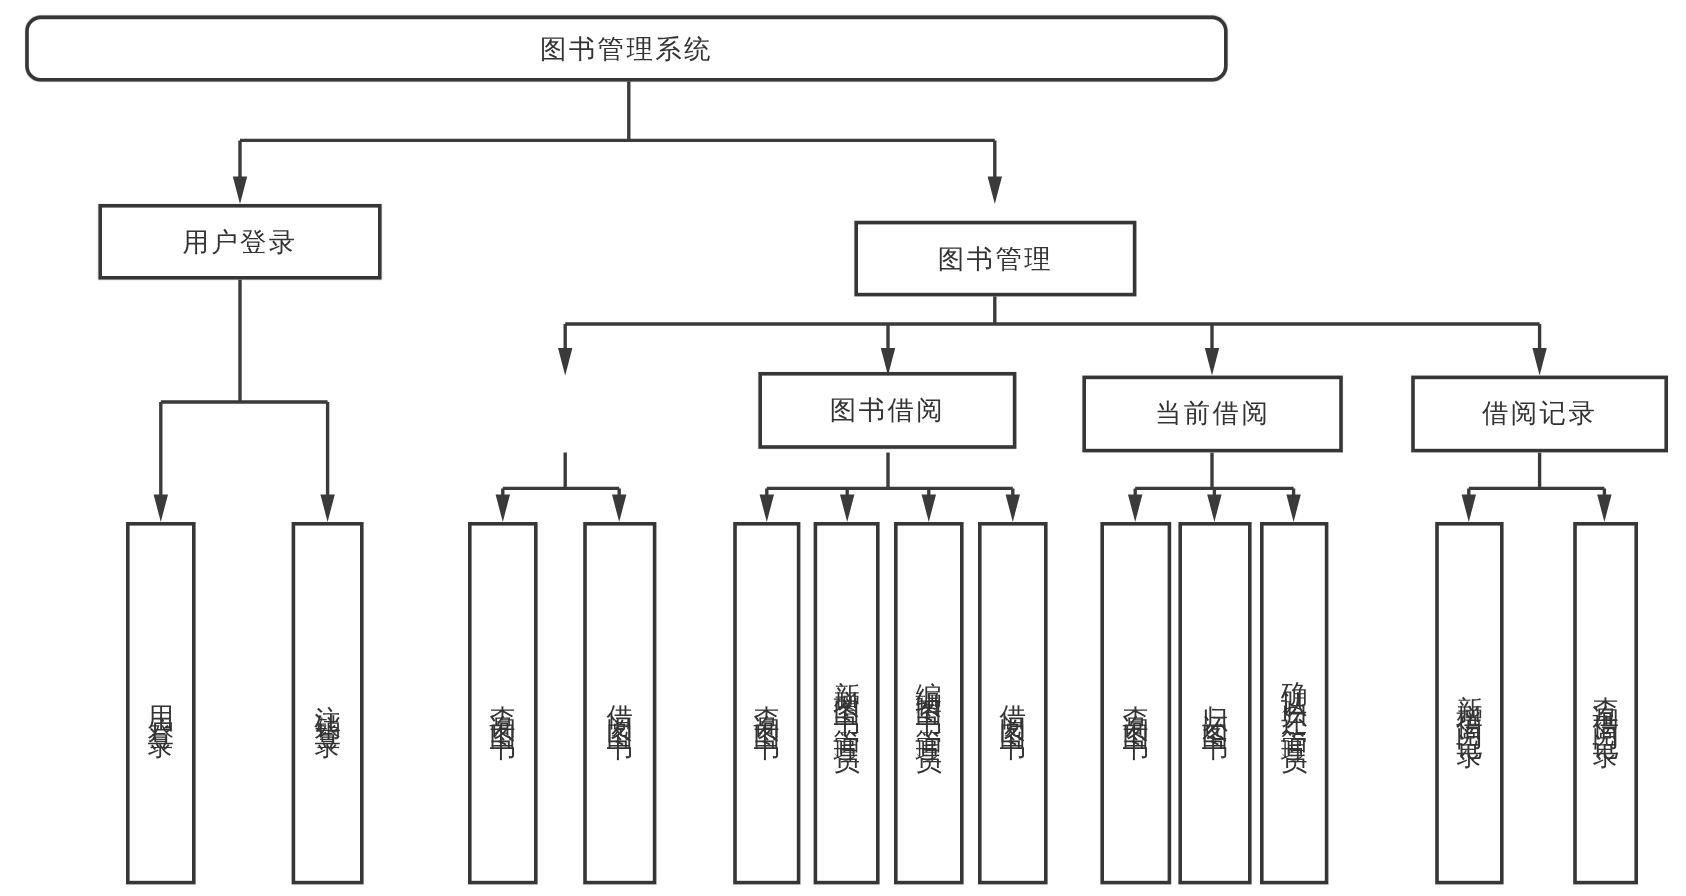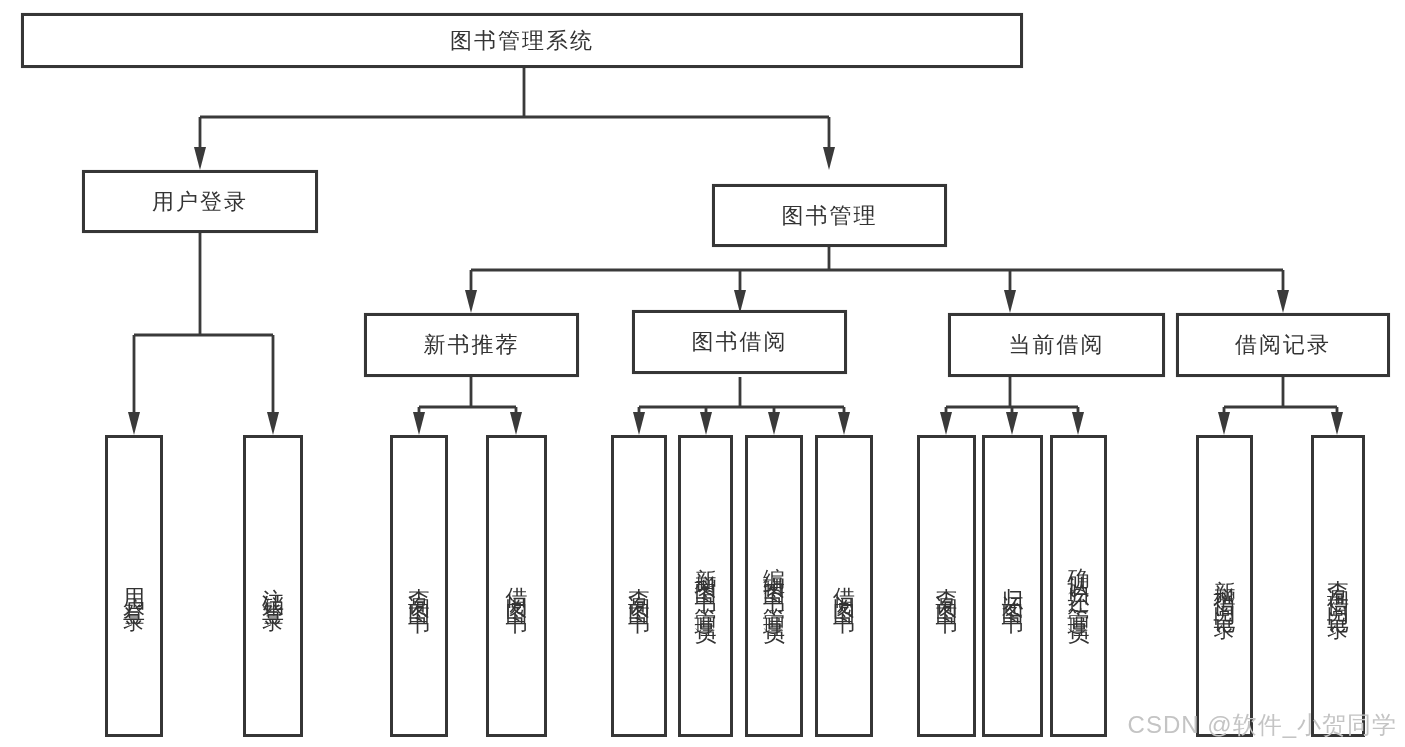--- a/index.html
+++ b/index.html
@@ -20,26 +20,26 @@
     color:#333;
     z-index:2;
     box-shadow:0 0 1px rgba(0,0,0,0.25);
   }
   .node .lbl{
     font-size:22px;
     letter-spacing:2px;
     line-height:1;
     white-space:nowrap;
   }
-  .node-root{left:21px;top:13px;width:1002px;height:55px;}
+  .node-root{left:21px;top:13px;width:1002px;height:55px;border-radius:13px;}
   .n-user-login {left:82px; top:170px;width:236px;height:63px;}
   .n-book-mgmt {left:712px;top:184px;width:235px;height:63px;}
   .n-new-book  {left:364px;top:313px;width:215px;height:64px;}
   .n-borrow    {left:632px;top:310px;width:215px;height:64px;}
-  .n-current   {left:948px;top:313px;width:217px;height:64px;}
+  .n-current   {left:902px;top:313px;width:217px;height:64px;}
   .n-records   {left:1176px;top:313px;width:214px;height:64px;}
   .leaf{
     position:absolute;
     top:435px;height:302px;
     box-sizing:border-box;
     background:#fff;
     border:3px solid #363636;
     display:flex;align-items:center;justify-content:center;
     color:#333;
     z-index:2;
@@ -124,23 +124,20 @@
     <span class="lbl">图书管理系统</span>
   </div>
 
   <div class="node n-user-login">
     <span class="lbl">用户登录</span>
   </div>
   <div class="node n-book-mgmt">
     <span class="lbl">图书管理</span>
   </div>
 
-  <div class="node n-new-book">
-    <span class="lbl">新书推荐</span>
-  </div>
   <div class="node n-borrow">
     <span class="lbl">图书借阅</span>
   </div>
   <div class="node n-current">
     <span class="lbl">当前借阅</span>
   </div>
   <div class="node n-records">
     <span class="lbl">借阅记录</span>
   </div>
 
@@ -177,14 +174,13 @@
   <div class="leaf lf11">
     <span class="vlbl">确认归还（管理员）</span>
   </div>
   <div class="leaf lf12">
     <span class="vlbl">新增借阅记录</span>
   </div>
   <div class="leaf lf13">
     <span class="vlbl">查询借阅记录</span>
   </div>
 
-  <div class="watermark">CSDN @软件_小贺同学</div>
 </div>
 
 </body></html>

